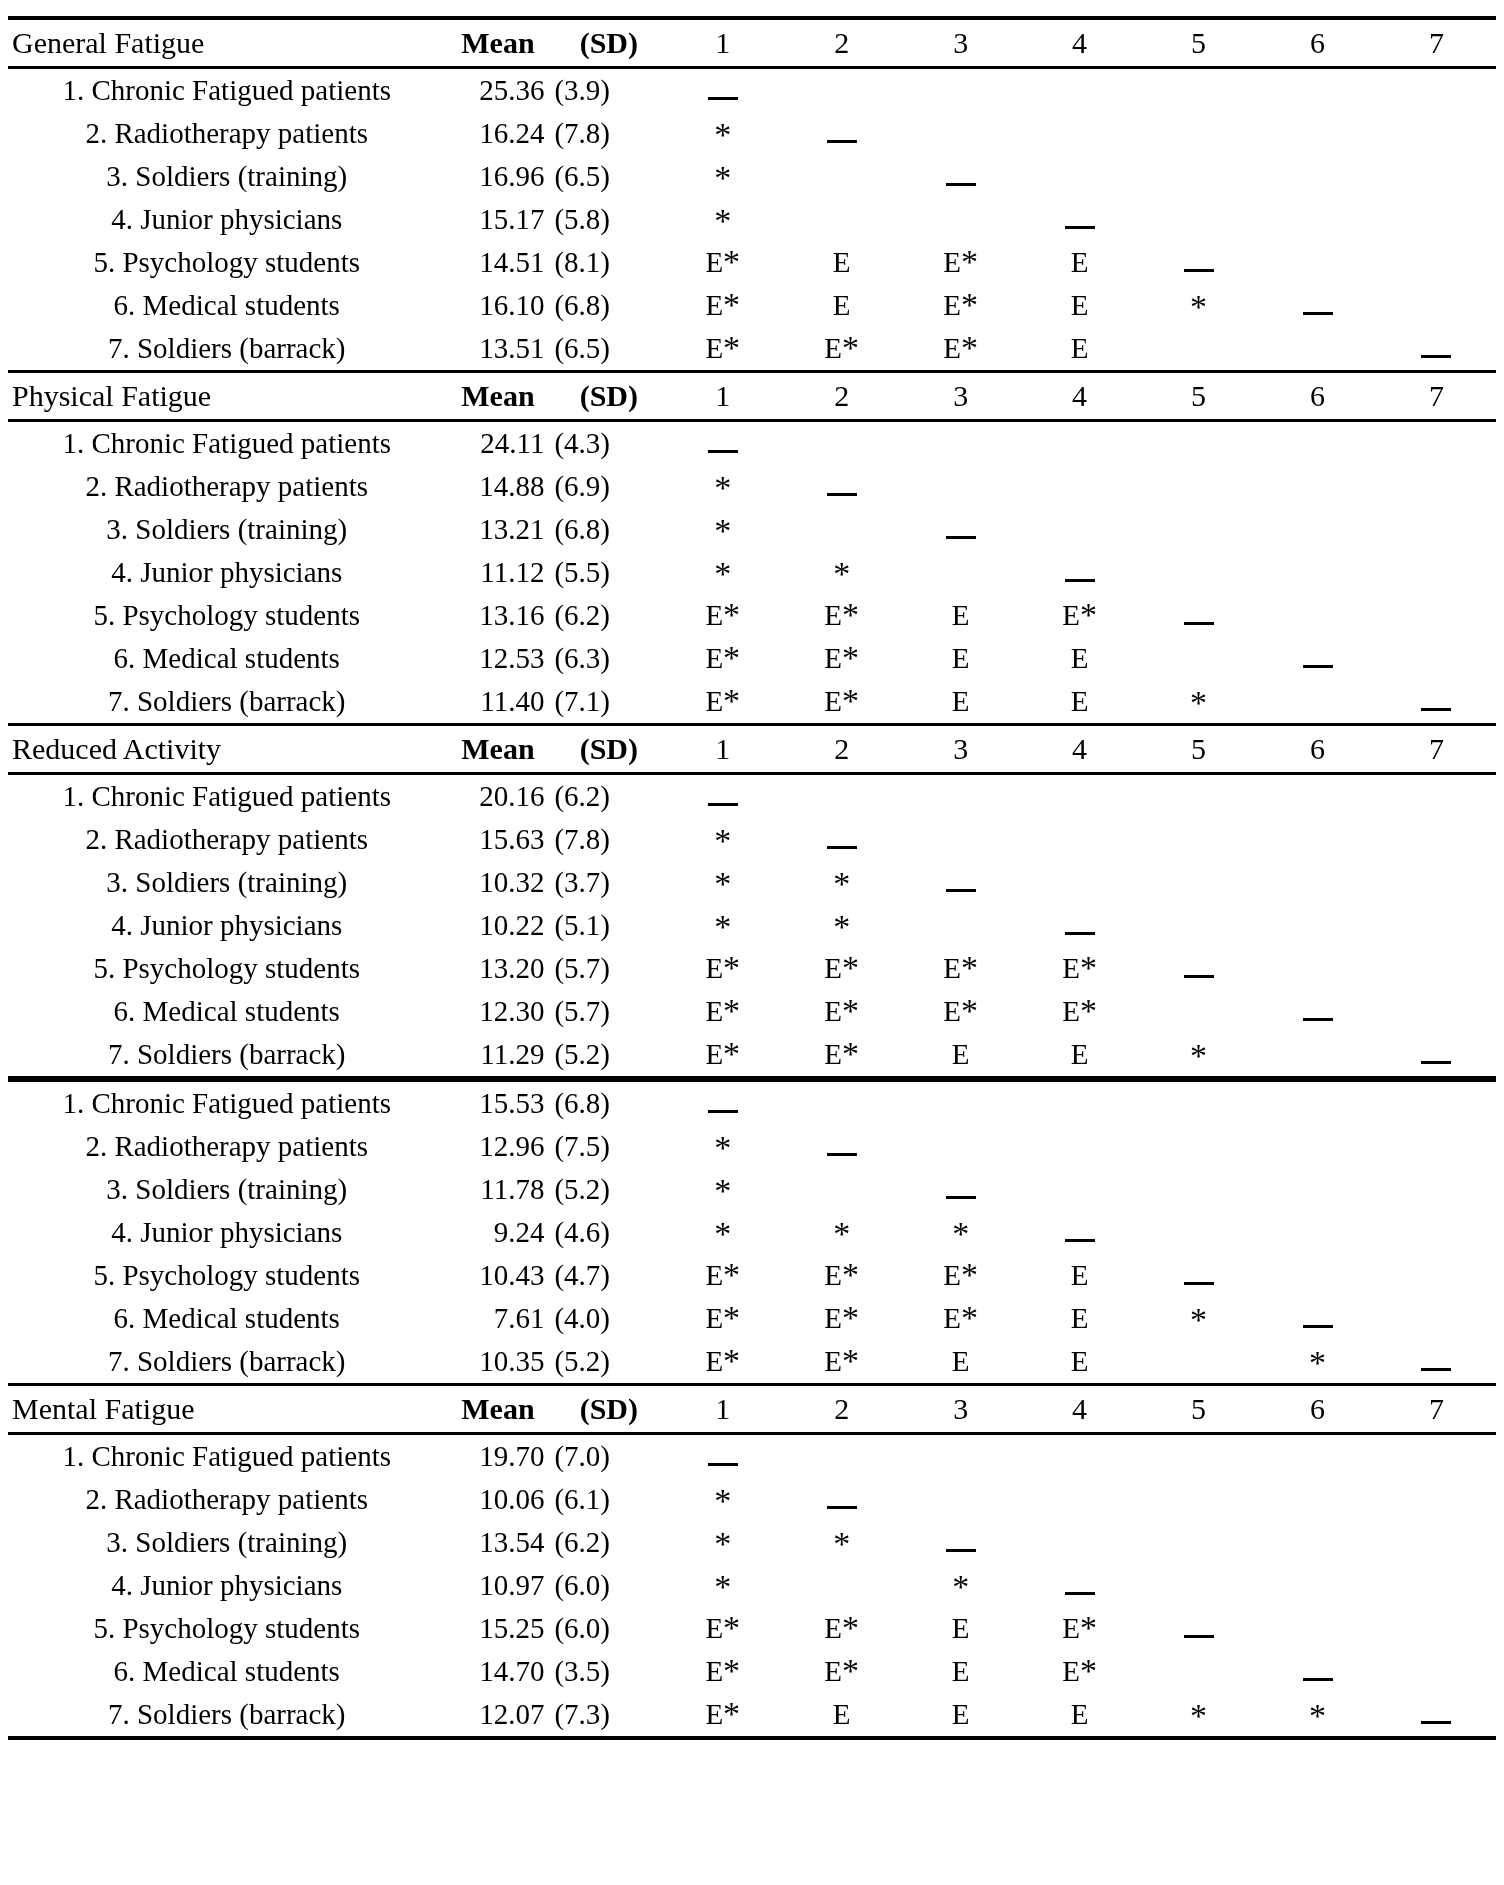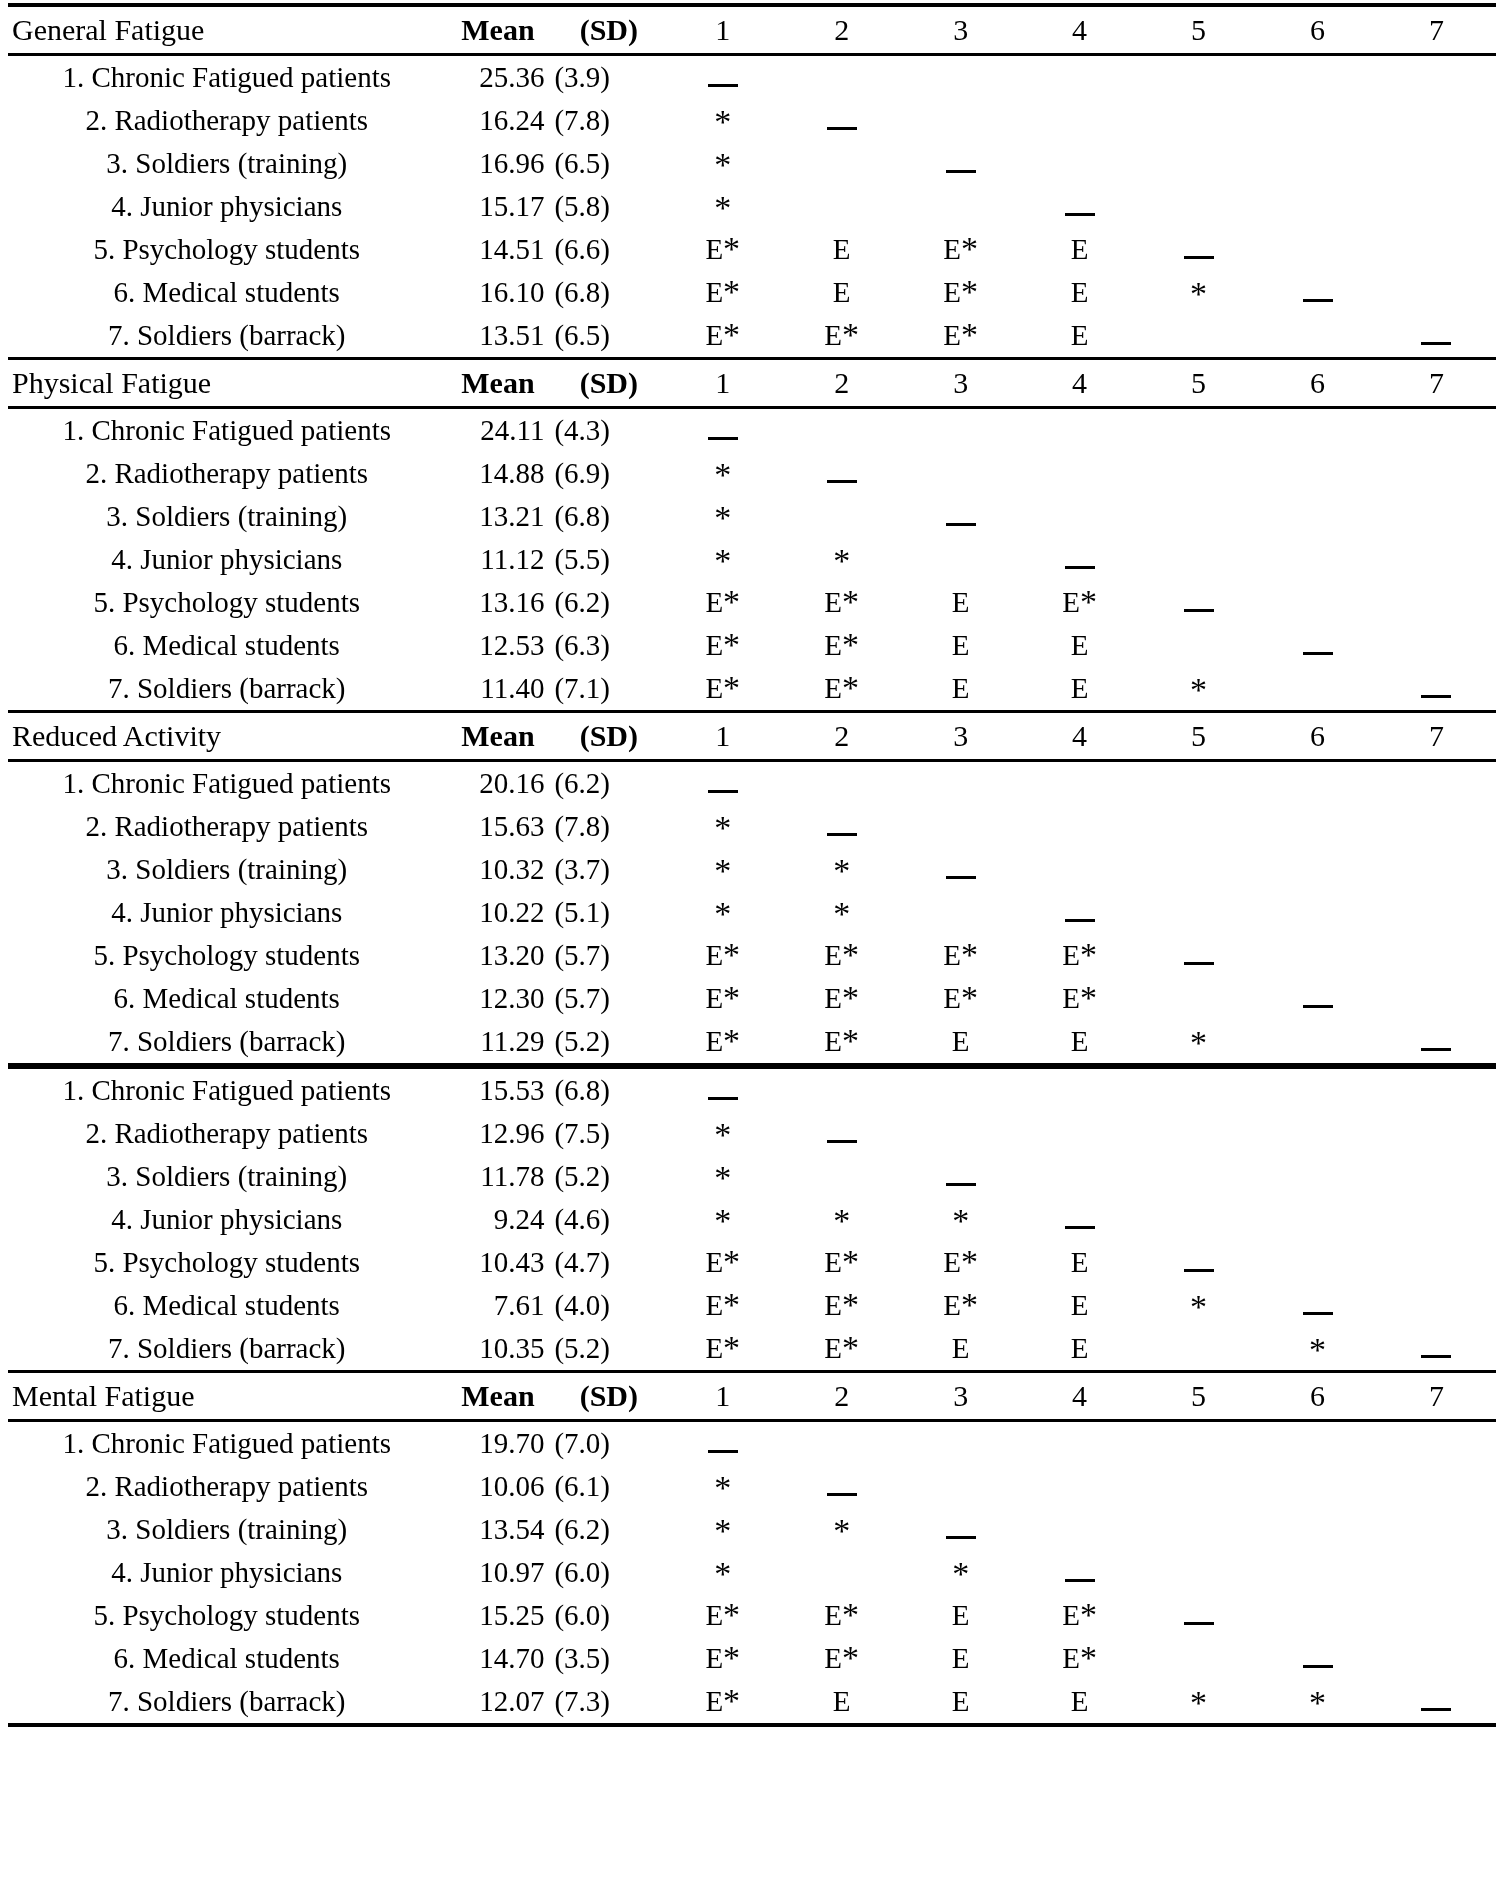--- a/index.html
+++ b/index.html
@@ -9,21 +9,21 @@
   }
   body {
     width: 1504px;
     font-family: "Liberation Serif", "DejaVu Serif", serif;
     color: #000000;
     -webkit-font-smoothing: none;
   }
   #table-root {
     width: 1504px;
     box-sizing: border-box;
-    padding: 3px 8px;
+    padding: 16px 8px;
   }
   table.fatigue-table {
     width: 100%;
     border-collapse: collapse;
     table-layout: fixed;
   }
   table.fatigue-table col.c-label   { width: 430px; }
   table.fatigue-table col.c-mean    { width: 112px; }
   table.fatigue-table col.c-sd      { width: 108px; }
   table.fatigue-table col.c-comp    { width: 118px; }
@@ -205,21 +205,21 @@
           <td class="cell-marker"><span>&nbsp;</span></td>
           <td class="cell-marker"><span>&nbsp;</span></td>
           <td class="cell-marker"><span class="dash"></span></td>
           <td class="cell-marker"><span>&nbsp;</span></td>
           <td class="cell-marker"><span>&nbsp;</span></td>
           <td class="cell-marker"><span>&nbsp;</span></td>
         </tr>
         <tr class="data-row">
           <td class="row-label">5. Psychology students</td>
           <td class="row-mean">14.51</td>
-          <td class="row-sd">(6.6)</td>
+          <td class="row-sd">(8.1)</td>
           <td class="cell-marker"><span class="ecode"><span>E</span><span class="sup">*</span></span></td>
           <td class="cell-marker"><span class="ecode">E</span></td>
           <td class="cell-marker"><span class="ecode"><span>E</span><span class="sup">*</span></span></td>
           <td class="cell-marker"><span class="ecode">E</span></td>
           <td class="cell-marker"><span class="dash"></span></td>
           <td class="cell-marker"><span>&nbsp;</span></td>
           <td class="cell-marker"><span>&nbsp;</span></td>
         </tr>
         <tr class="data-row">
           <td class="row-label">6. Medical students</td>

